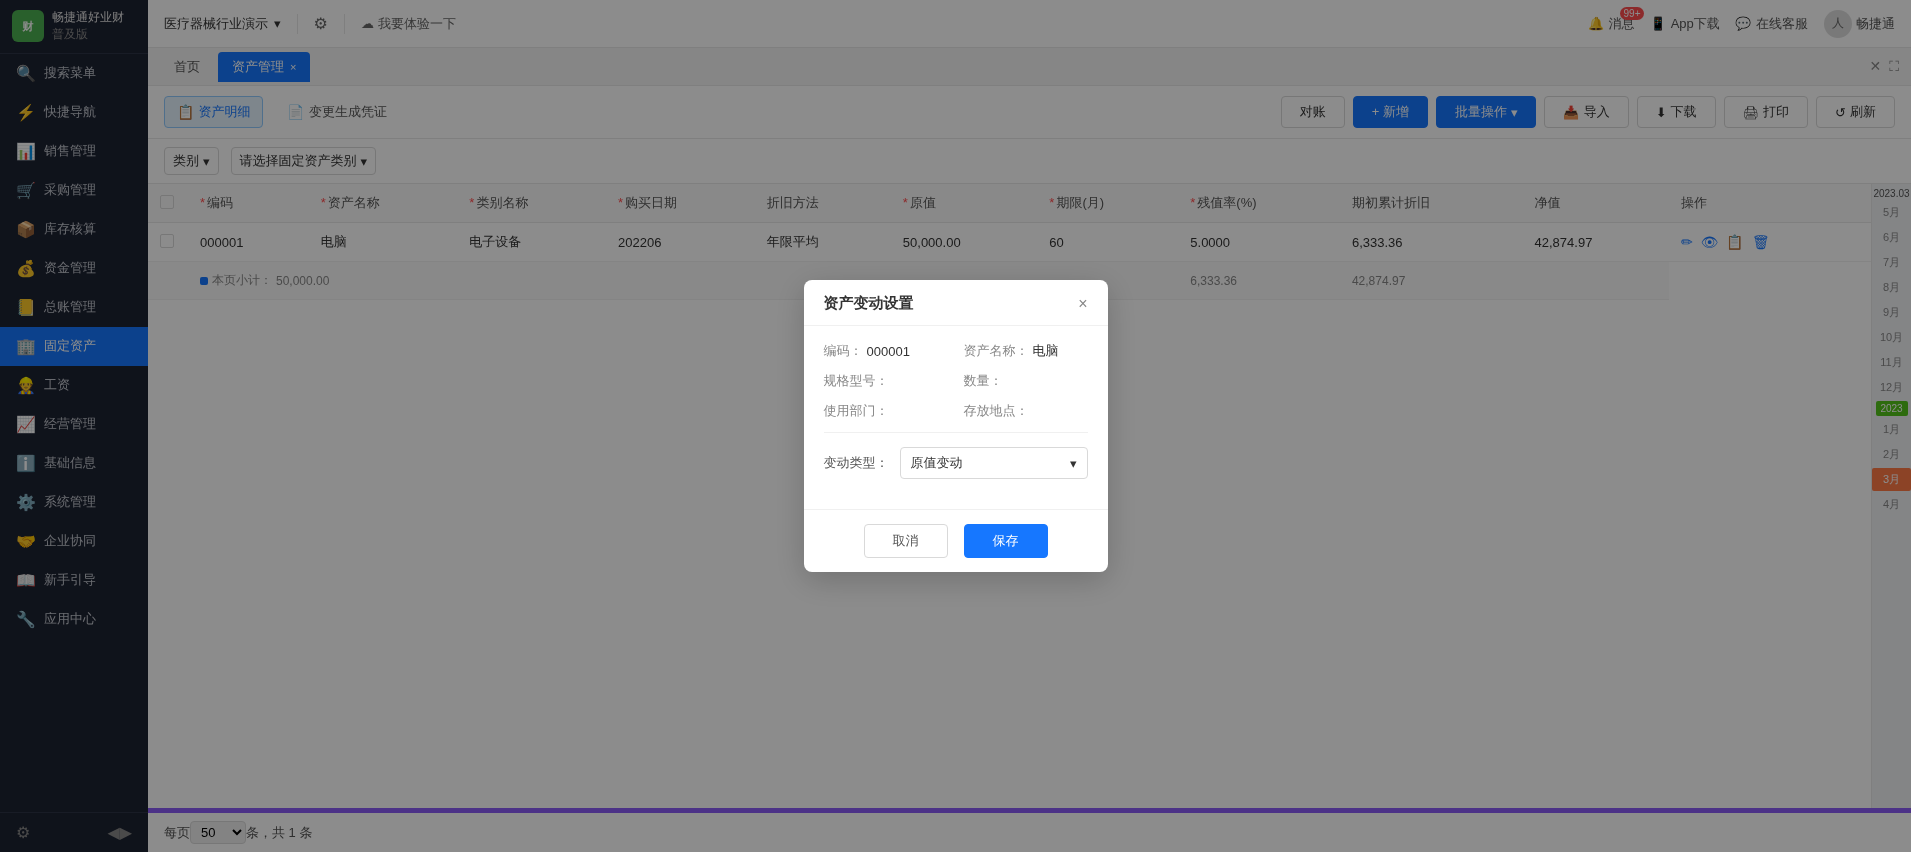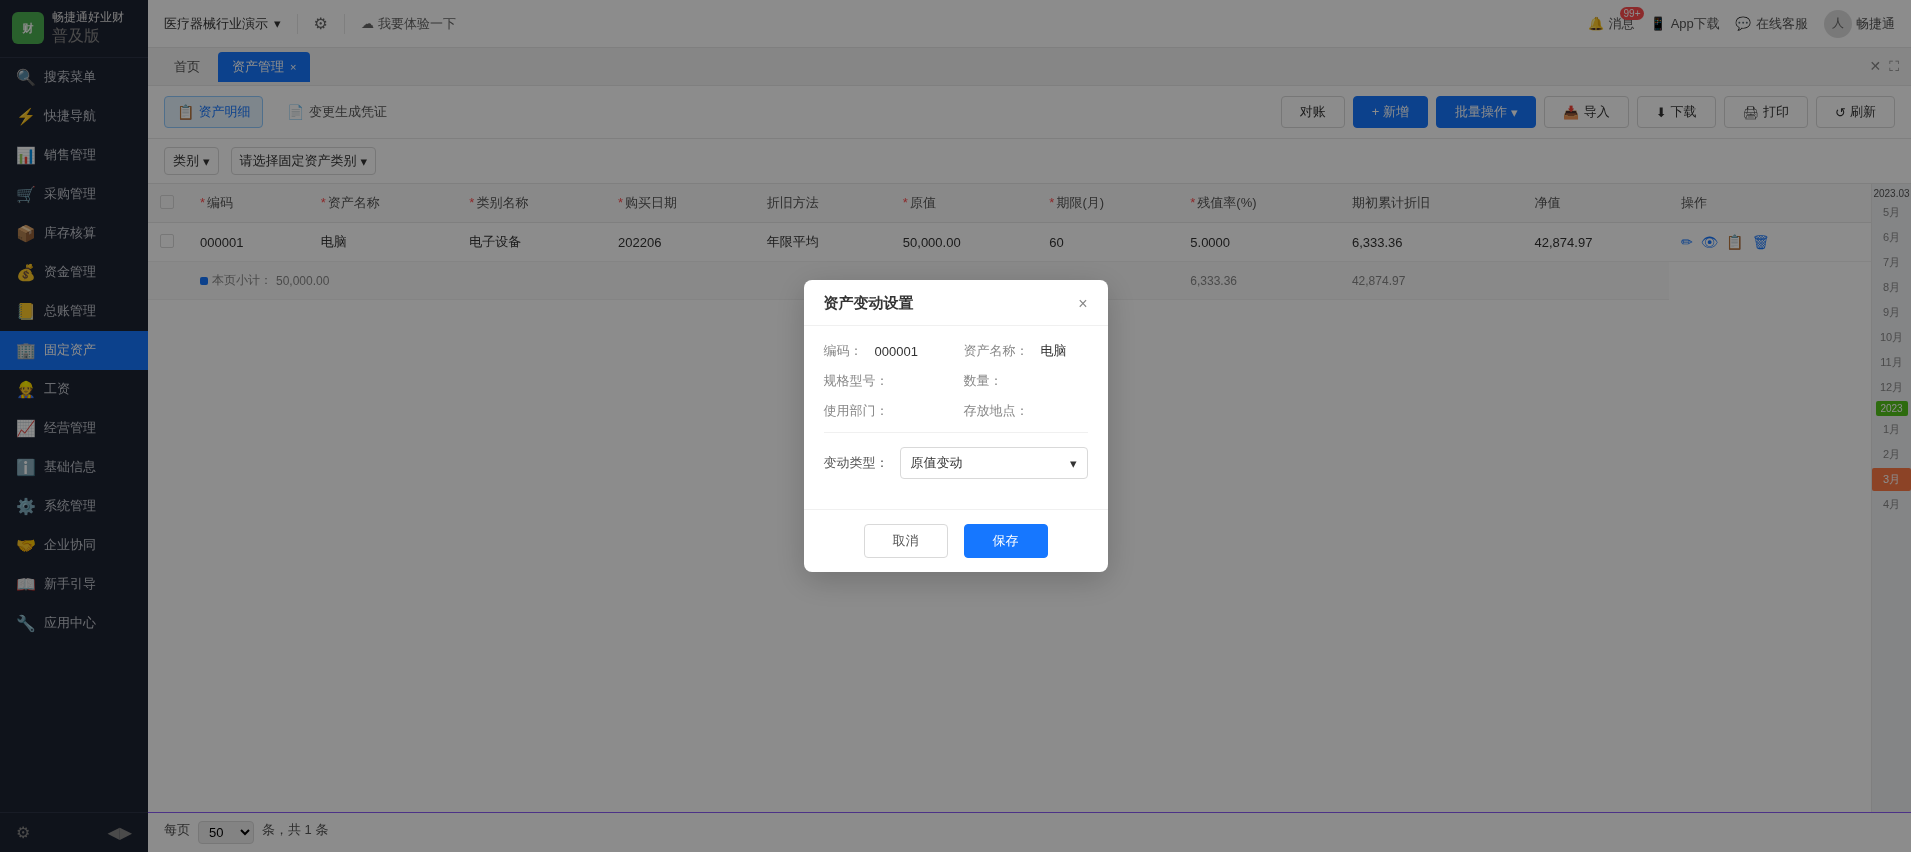--- a/index.html
+++ b/index.html
@@ -24,21 +24,21 @@
       border-bottom: 1px solid #2d3446;
     }
     .sidebar-logo-icon {
       width: 32px; height: 32px;
       background: #4caf50;
       border-radius: 6px;
       display: flex; align-items: center; justify-content: center;
       color: white; font-size: 11px; font-weight: bold;
     }
     .sidebar-logo-text { font-size: 12px; color: #e0e0e0; line-height: 1.3; }
-    .sidebar-logo-sub { font-size: 16px; color: #888; }
+    .sidebar-logo-sub { font-size: 12px; color: #888; }
     .sidebar-scroll { flex: 1; overflow-y: auto; }
     .sidebar-item {
       display: flex; align-items: center; gap: 10px;
       padding: 10px 16px;
       cursor: pointer;
       color: #c0c4cc;
       transition: background 0.2s;
     }
     .sidebar-item.active { background: #1677ff; color: white; }
     .sidebar-item-icon { font-size: 16px; width: 18px; text-align: center; }
@@ -201,23 +201,23 @@
     .row-action { cursor: pointer; font-size: 14px; }
 
     
     .subtotal-row td { background: #f9f9f9; font-size: 12px; color: #888; }
     .subtotal-label { display: flex; align-items: center; gap: 4px; }
     .subtotal-dot { width: 8px; height: 8px; background: #1677ff; border-radius: 2px; }
 
     
     .pagination {
       background: white;
-      border-top: 1px solid #8b5cf6;
+      border-top: 5px solid #8b5cf6;
       padding: 8px 16px;
-      display: flex; gap: 8px;
+      display: flex; align-items: center; 
       font-size: 13px; color: #555;
     }
     .pagination select {
       border: 1px solid #d9d9d9; border-radius: 4px; padding: 2px 6px; font-size: 13px;
     }
 
     
     .calendar-strip {
       width: 40px;
       background: #f0f2f5;
@@ -254,21 +254,21 @@
     }
     .modal-header {
       display: flex; align-items: center; justify-content: space-between;
       padding: 14px 20px 12px;
       border-bottom: 1px solid #f0f0f0;
     }
     .modal-title { font-size: 15px; font-weight: 600; color: #333; }
     .modal-close { font-size: 16px; color: #888; cursor: pointer; }
     .modal-body { padding: 16px 20px; }
     .modal-row { display: flex; gap: 16px; margin-bottom: 12px; }
-    .modal-field { flex: 1; display: flex; align-items: center; gap: 12px; font-size: 13px; }
+    .modal-field { flex: 1; display: flex; align-items: center; gap: 4px; font-size: 13px; }
     .modal-field-label { color: #888; white-space: nowrap; }
     .modal-field-value { color: #333; }
     .modal-divider { border: none; border-top: 1px solid #f0f0f0; margin: 8px 0 14px; }
     .modal-select-row { display: flex; align-items: center; gap: 11px; margin-bottom: 14px; }
     .modal-select-label { color: #555; font-size: 13px; white-space: nowrap; min-width: 60px; }
     .modal-select-box {
       flex: 1; display: flex; align-items: center; justify-content: space-between;
       border: 1px solid #d9d9d9; border-radius: 4px;
       padding: 6px 10px; font-size: 13px; cursor: pointer; background: white;
     }

